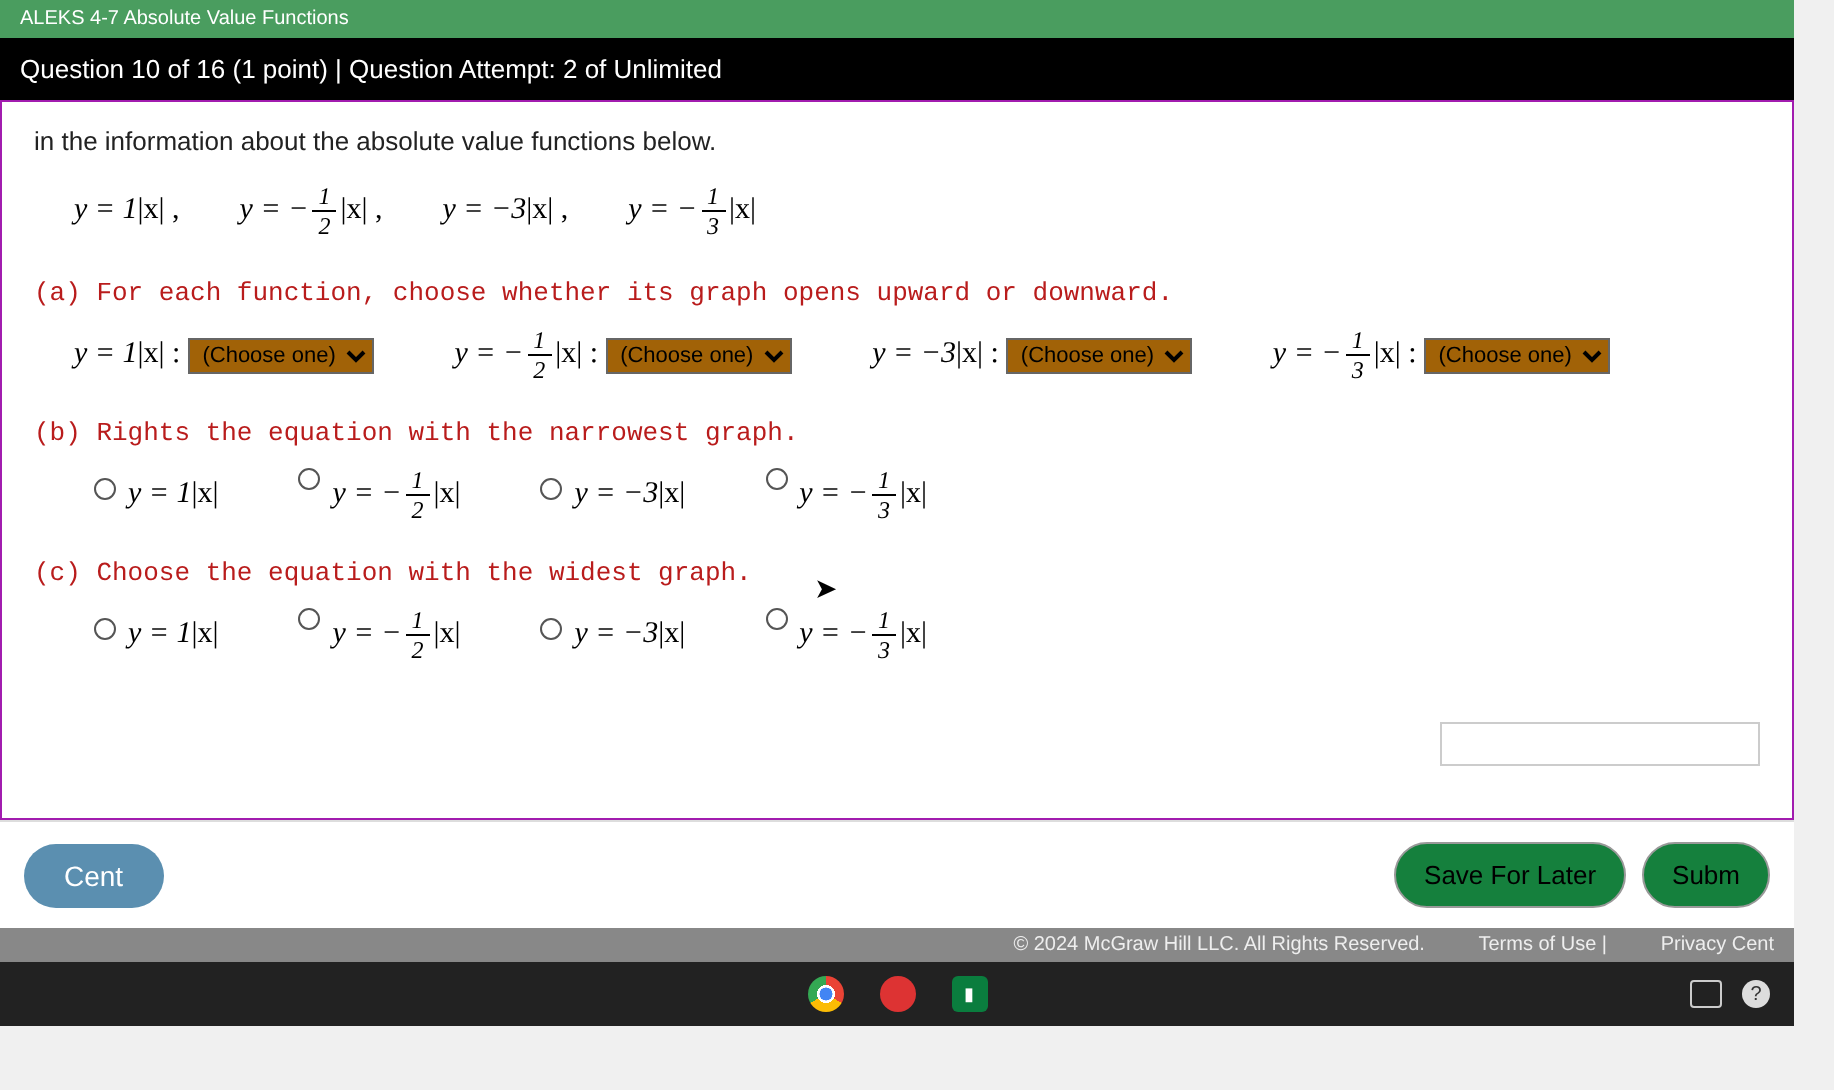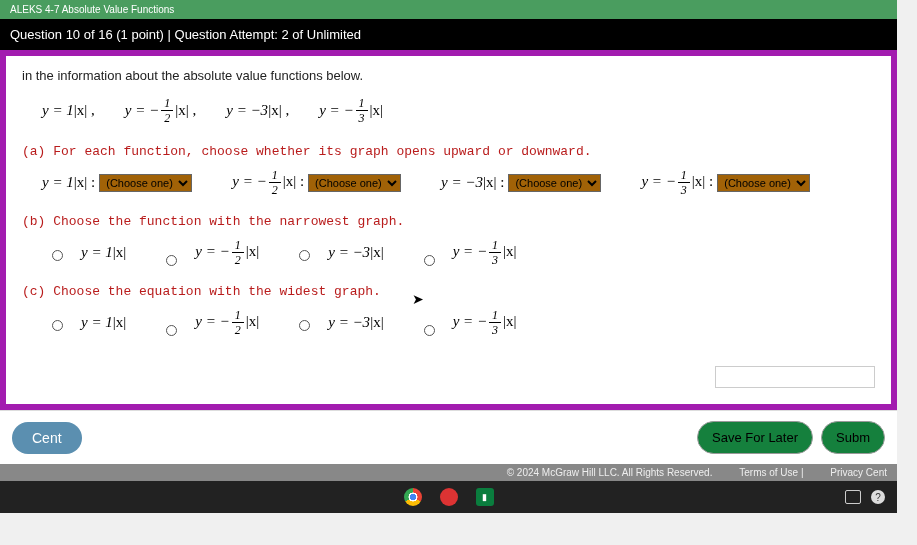--- a/index.html
+++ b/index.html
@@ -1,28 +1,28 @@
 <!DOCTYPE html>
 <html><head>
   <meta charset="utf-8">
   <style>
     * { margin: 0; padding: 0; box-sizing: border-box; }
     body { font-family: Arial, sans-serif; font-size: 13px; background: #f0f0f0; }
     .header-top { background: #4a9d5f; color: #fff; padding: 4px 10px; font-size: 10px; }
     .header-main { background: #000000; color: #fff; padding: 8px 10px; font-size: 13px; }
-    .content { background: #fff; padding: 12px 16px; border: 6px solid #a21caf; min-height: 360px; }
+    .content { background: #fff; padding: 12px 16px; border: 1px solid #a21caf; min-height: 360px; }
     .intro { margin-bottom: 14px; font-size: 13px; color: #222; }
     .equations-row { display: flex; gap: 30px; margin-bottom: 20px; padding-left: 20px; }
     .eq-item { display: flex; align-items: center; }
     .part { margin-bottom: 18px; }
     .part-label { font-size: 13px; color: #b91c1c; margin-bottom: 10px; font-family: Liberation Mono, monospace; }
     .choices-row { display: flex; gap: 40px; padding-left: 20px; align-items: center; }
     .radios-row { display: flex; gap: 40px; padding-left: 30px; align-items: center; }
     .choice-item { display: flex; align-items: center; gap: 4px; }
-    .radio-item { display: flex; align-items: flex-end; gap: 18px; }
+    .radio-item { display: flex; align-items: flex-start; gap: 6px; }
     .radio-circle { width: 11px; height: 11px; border: 1px solid #555; border-radius: 50%; display: inline-block; }
     select { font-size: 11px; padding: 1px 2px; border: 1px solid #666; background: #a16207; }
     .frac { display: inline-flex; flex-direction: column; align-items: center; vertical-align: middle; font-size: 12px; line-height: 1; margin: 0 2px; }
     .frac .num { border-bottom: 1px solid #000; padding: 0 3px 1px; }
     .frac .den { padding: 1px 3px 0; }
     .math { font-style: italic; font-family: 'Times New Roman', serif; font-size: 15px; }
     .abs { font-style: normal; }
     .footer-bar { display: flex; justify-content: space-between; align-items: center; padding: 10px 12px; background: #fff; border-top: 1px solid #ddd; }
     .check-btn { background: #5b8fb0; color: #fff; padding: 8px 20px; border-radius: 18px; border: none; font-size: 14px; cursor: pointer; }
     .right-buttons { display: flex; gap: 8px; }
@@ -100,21 +100,21 @@
           <span class="math"><span>y = −</span><span class="frac">
                 <span class="num">1</span>
                 <span class="den">3</span>
               </span><span class="abs">|x| :</span></span>
           <select><option>(Choose one)</option></select>
         </div>
       </div>
     </div>
 
     <div class="part">
-      <div class="part-label">(b)  Choose the function with the narrowest graph.</div>
+      <div class="part-label">(b)  Rights the equation with the narrowest graph.</div>
       <div class="radios-row">
         <div class="radio-item">
             <span class="radio-circle"></span>
             <span class="math"><span>y = 1</span><span class="abs">|x|</span></span>
           </div>
         <div class="radio-item">
             <span class="radio-circle"></span>
             <span class="math"><span>y = −</span><span class="frac">
                 <span class="num">1</span>
                 <span class="den">2</span>

